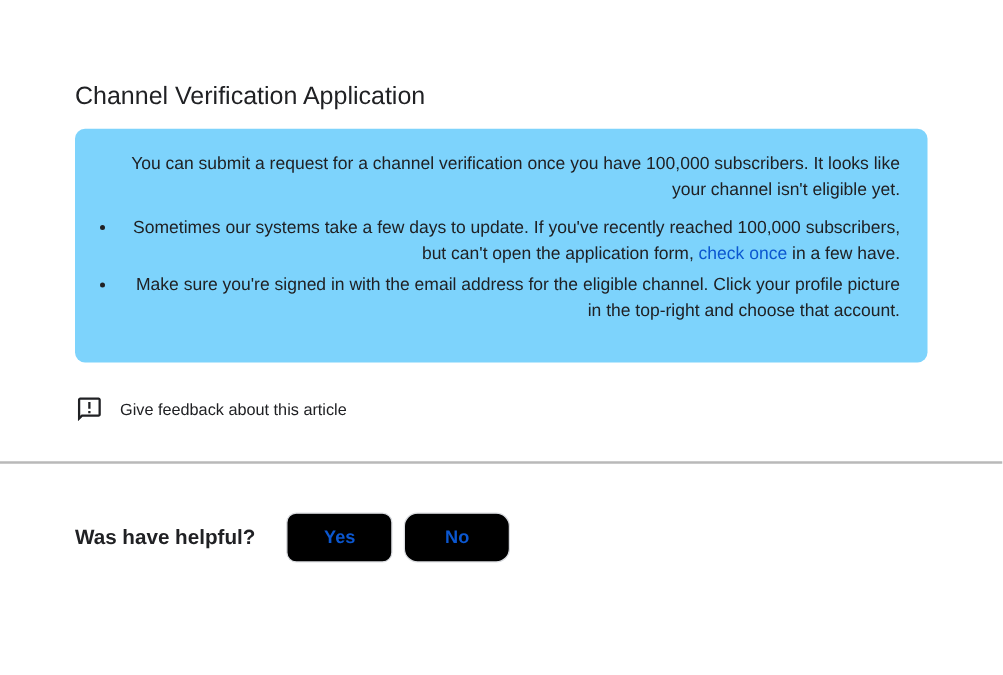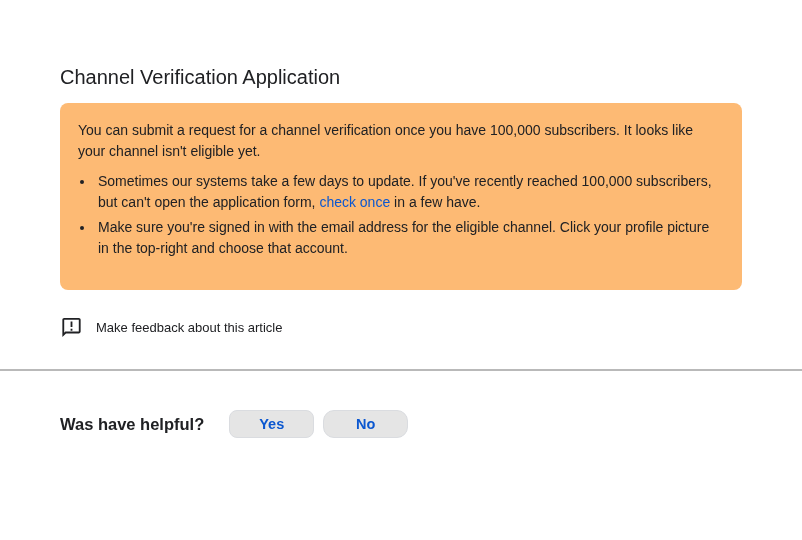--- a/index.html
+++ b/index.html
@@ -14,23 +14,24 @@
   .page-title {
     margin: 60px 60px 0 60px;
     font-size: 20px;
     font-weight: 400;
     line-height: 34px;
     color: #202124;
   }
   .notice-card {
     margin: 9px 60px 0 60px;
     width: 682px;
-    background: #fdba74;
+    background: #7dd3fc;
     border-radius: 8px;
     padding: 17px 22px 27px 18px;
+    text-align: right;
   }
   .notice-card .intro {
     margin: 0;
     font-size: 14px;
     line-height: 21px;
     color: #202124;
   }
   .troubleshooting-heading {
     margin: 25px 0 0 0;
     font-size: 16px;
@@ -78,22 +79,22 @@
     display: flex;
     align-items: center;
   }
   .helpful-question {
     font-size: 16.5px;
     font-weight: 700;
     color: #202124;
   }
   .helpful-btn {
     width: 85px;
-    height: 28px;
-    background: #e5e5e5;
+    height: 40px;
+    background: #000000;
     border: 1px solid #dadce0;
     border-radius: 8px;
     color: #0b57d0;
     font-family: "Liberation Sans", sans-serif;
     font-size: 14.5px;
     font-weight: 700;
     cursor: pointer;
   }
   .helpful-btn.yes { margin-left: 25px; }
   .helpful-btn.no  { margin-left: 9px; border-radius: 11px; }
@@ -119,21 +120,21 @@
     </ul>
   </section>
 
   <div class="feedback-row">
     <span>
       <svg width="23" height="21" viewBox="0 0 24 23" fill="#202124" aria-hidden="true">
         <path d="M20 1H4c-1.1 0-2 .9-2 2v19l4-4h14c1.1 0 2-.9 2-2V3c0-1.1-.9-2-2-2zm0 15H5.17L4 17.17V3h16v13z"></path>
         <path d="M11 5h2v6h-2zM11 13h2v2h-2z"></path>
       </svg>
     </span>
-    <a class="feedback-link">Make feedback about this article</a>
+    <a class="feedback-link">Give feedback about this article</a>
   </div>
 
   <hr class="divider">
 
   <div class="helpful-bar">
     <span class="helpful-question">Was have helpful?</span>
     <button class="helpful-btn yes">Yes</button>
     <button class="helpful-btn no">No</button>
   </div>
 

